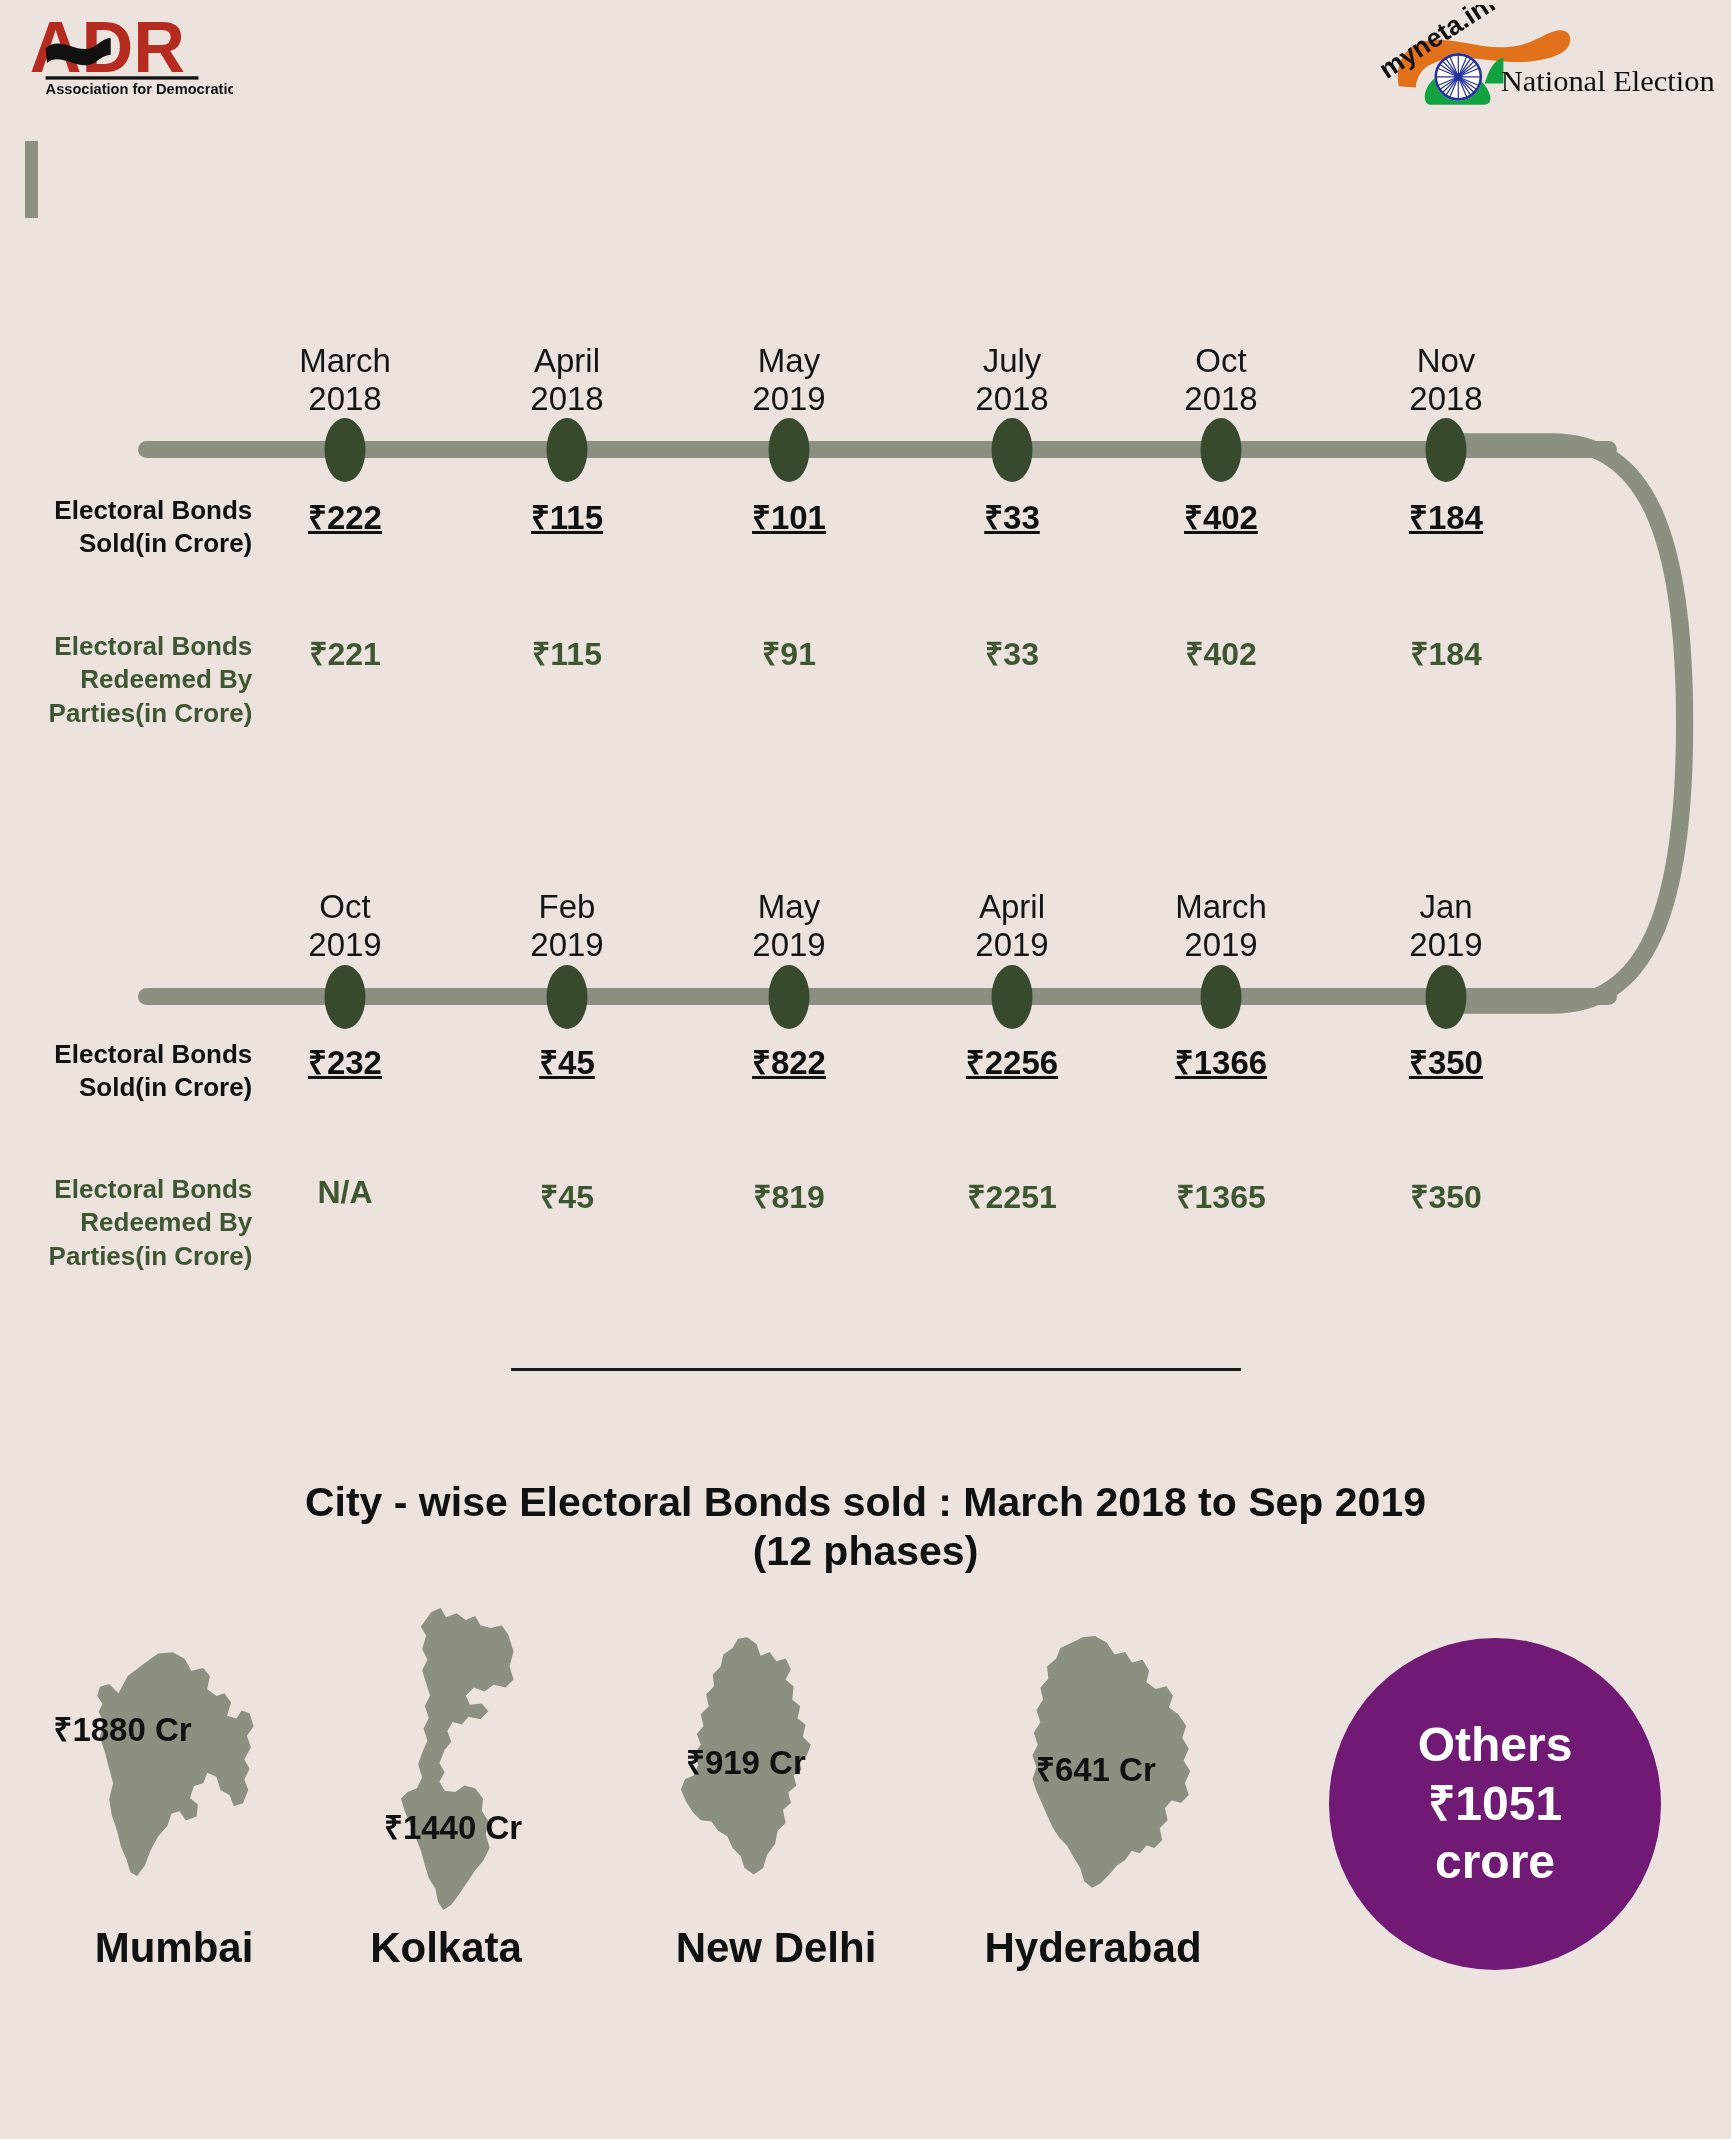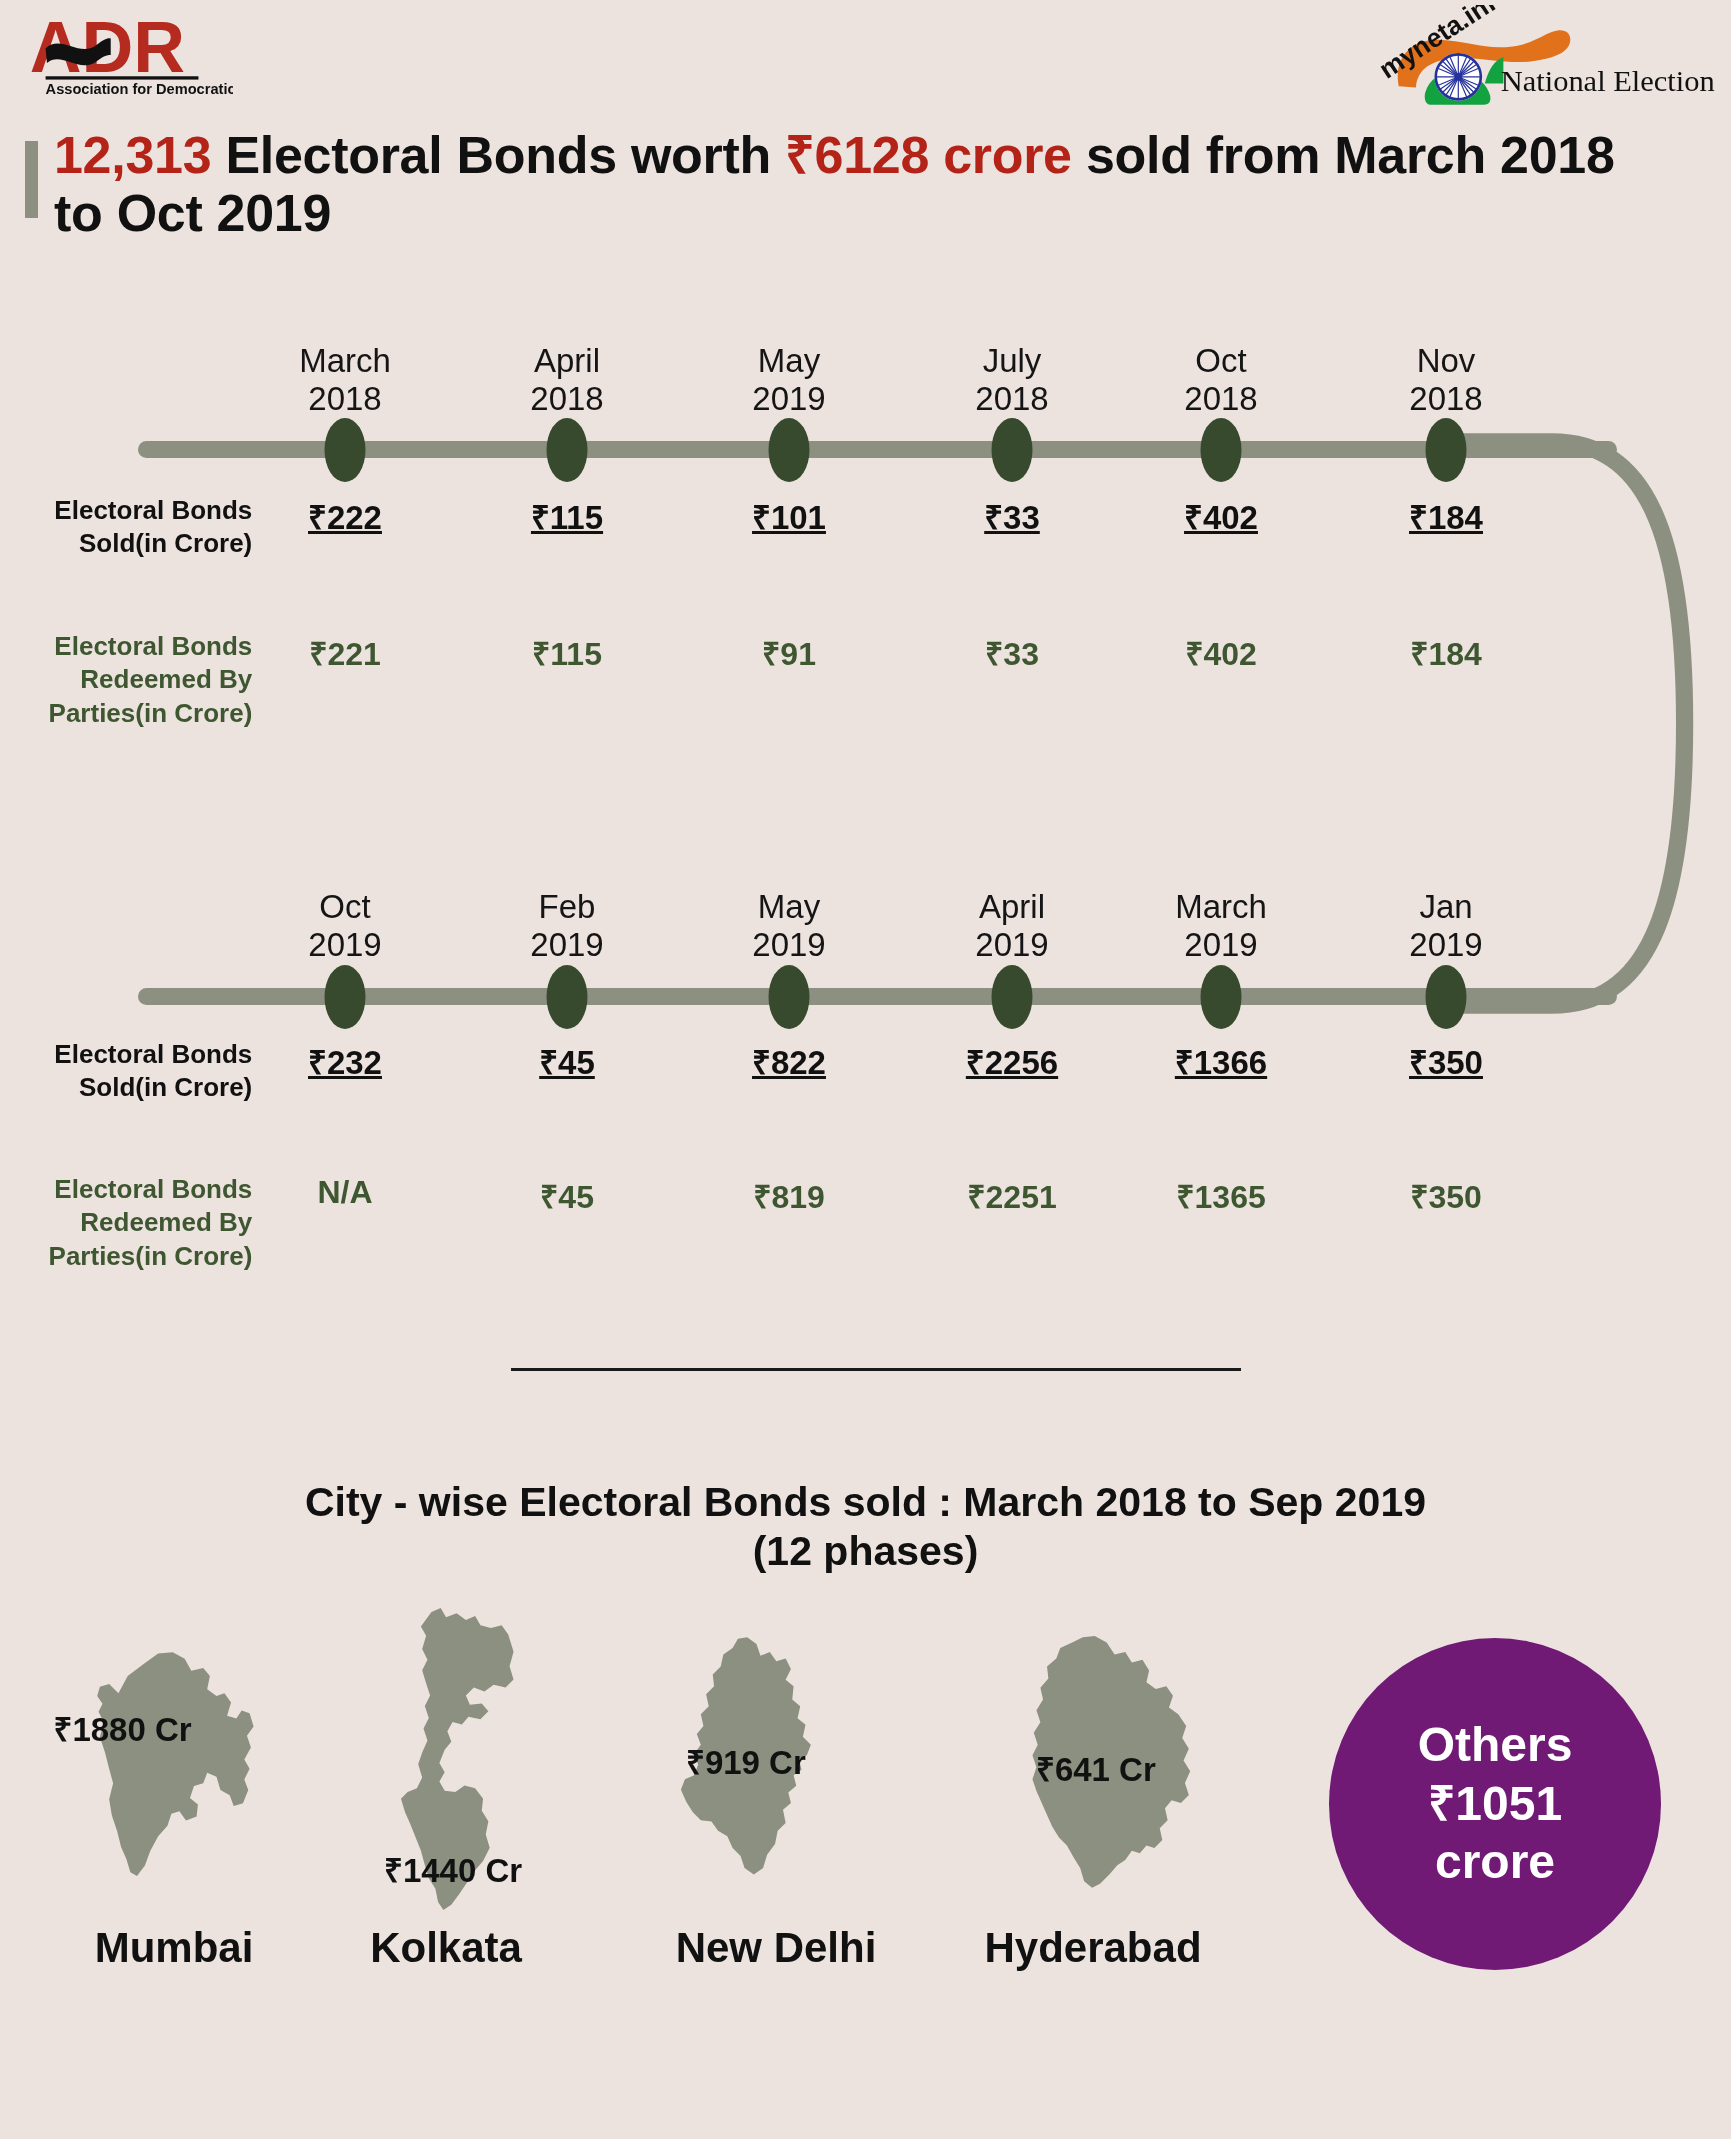--- a/index.html
+++ b/index.html
@@ -123,21 +123,20 @@
           <line x1="187" y1="80" x2="149" y2="136"></line>
         <line x1="140" y1="89" x2="196" y2="127"></line>
           <line x1="140" y1="127" x2="196" y2="89"></line>
       </g>
       <text transform="translate(60,112) rotate(-33)" font-family="Liberation Sans, sans-serif" font-size="40" font-weight="bold" fill="#111">myneta.info</text>
       <text x="232" y="130" font-family="Liberation Serif, serif" font-size="46" fill="#111">National Election Watch</text>
     </svg>
   </div>
 
   <div id="headline-bar"></div>
-  <div id="headline"><span class="hl-red">12,313</span><span> Electoral Bonds worth </span><span class="hl-red">₹6128 crore</span><span> sold from March 2018 to Oct 2019</span></div>
 
   <svg id="tl-connector" viewBox="0 0 430 900">
     <path d="M0 25 L160 25 C300 25 360 160 360 450 C360 740 300 875 160 875 L0 875" fill="none" stroke="#8c9080" stroke-width="26" stroke-linecap="butt"></path>
   </svg>
 
   <div class="tl-block" id="timeline-1" style="top:0;height:796px;">
     <div class="tl-line" style="top:441px;"></div>
 
     <div class="row-label sold" style="top:494px;">Electoral Bonds Sold(in Crore)</div>
     <div class="row-label redeemed" style="top:630px;">Electoral Bonds Redeemed By Parties(in Crore)</div>
@@ -222,21 +221,21 @@
       <path fill="#8c9080" d="M58 122 L72 96 L96 78 L118 62 L140 60 L158 70 L168 88 L186 84 L196 96 L192 116 L206 126 L218 122 L228 136 L222 156 L236 160 L244 148 L256 152 L262 172 L252 186 L258 204 L248 222 L256 236 L248 252 L254 268 L246 288 L232 292 L226 276 L212 268 L206 248 L192 242 L186 258 L172 262 L166 280 L178 290 L176 308 L160 314 L150 300 L138 304 L132 322 L118 338 L106 360 L98 382 L86 398 L76 392 L70 372 L62 354 L56 330 L48 306 L44 282 L50 258 L44 236 L38 212 L30 188 L36 166 L28 150 L34 138 L26 126 L30 112 L44 108 Z"></path>
     </svg>
     <div class="city-amt" style="left:-26.5px;top:94px;">₹1880 Cr</div>
   </div>
   <div class="city-name" style="left:174px;">Mumbai</div>
 
   <div class="city" style="left:352px;top:1605px;width:192px;height:312px;">
     <svg class="city-map" viewBox="0 0 290 470" width="192" height="312">
       <path fill="#8c9080" d="M120 10 L134 4 L142 18 L158 12 L172 22 L186 16 L194 30 L210 34 L226 30 L236 44 L244 70 L238 92 L244 112 L232 124 L214 120 L200 130 L184 124 L172 136 L178 150 L196 148 L206 160 L194 172 L176 168 L166 180 L152 176 L144 190 L150 206 L140 218 L132 238 L140 252 L132 266 L140 280 L156 282 L170 272 L186 276 L198 292 L196 310 L206 326 L202 346 L208 366 L198 386 L186 400 L174 418 L162 436 L150 452 L138 460 L130 448 L126 428 L116 412 L110 392 L104 370 L96 350 L88 330 L80 312 L74 292 L84 282 L98 276 L106 260 L100 240 L106 222 L114 204 L108 186 L116 170 L110 152 L118 136 L112 118 L106 98 L114 82 L106 66 L112 46 L104 32 Z"></path>
     </svg>
-    <div class="city-amt" style="left:32px;top:199px;margin-top:43px;">₹1440 Cr</div>
+    <div class="city-amt" style="left:32px;top:199px;">₹1440 Cr</div>
   </div>
   <div class="city-name" style="left:446px;">Kolkata</div>
 
   <div class="city" style="left:653px;top:1632px;width:199px;height:285px;">
     <svg class="city-map" viewBox="0 0 300 430" width="199" height="285">
       <path fill="#8c9080" d="M142 8 L156 18 L162 36 L176 30 L186 44 L200 40 L208 56 L200 72 L212 82 L210 102 L222 112 L218 130 L230 140 L226 158 L238 170 L232 186 L220 192 L224 208 L212 216 L216 232 L204 242 L208 258 L196 268 L200 288 L188 300 L184 320 L172 336 L166 356 L152 366 L138 356 L132 338 L120 326 L112 308 L98 300 L88 286 L72 284 L60 272 L50 256 L42 238 L48 222 L62 216 L68 200 L62 184 L72 170 L66 154 L76 142 L72 124 L84 112 L80 94 L92 82 L90 64 L102 52 L106 34 L120 24 L128 10 Z"></path>
     </svg>
     <div class="city-amt" style="left:33px;top:107px;">₹919 Cr</div>
   </div>
   <div class="city-name" style="left:776px;">New Delhi</div>

